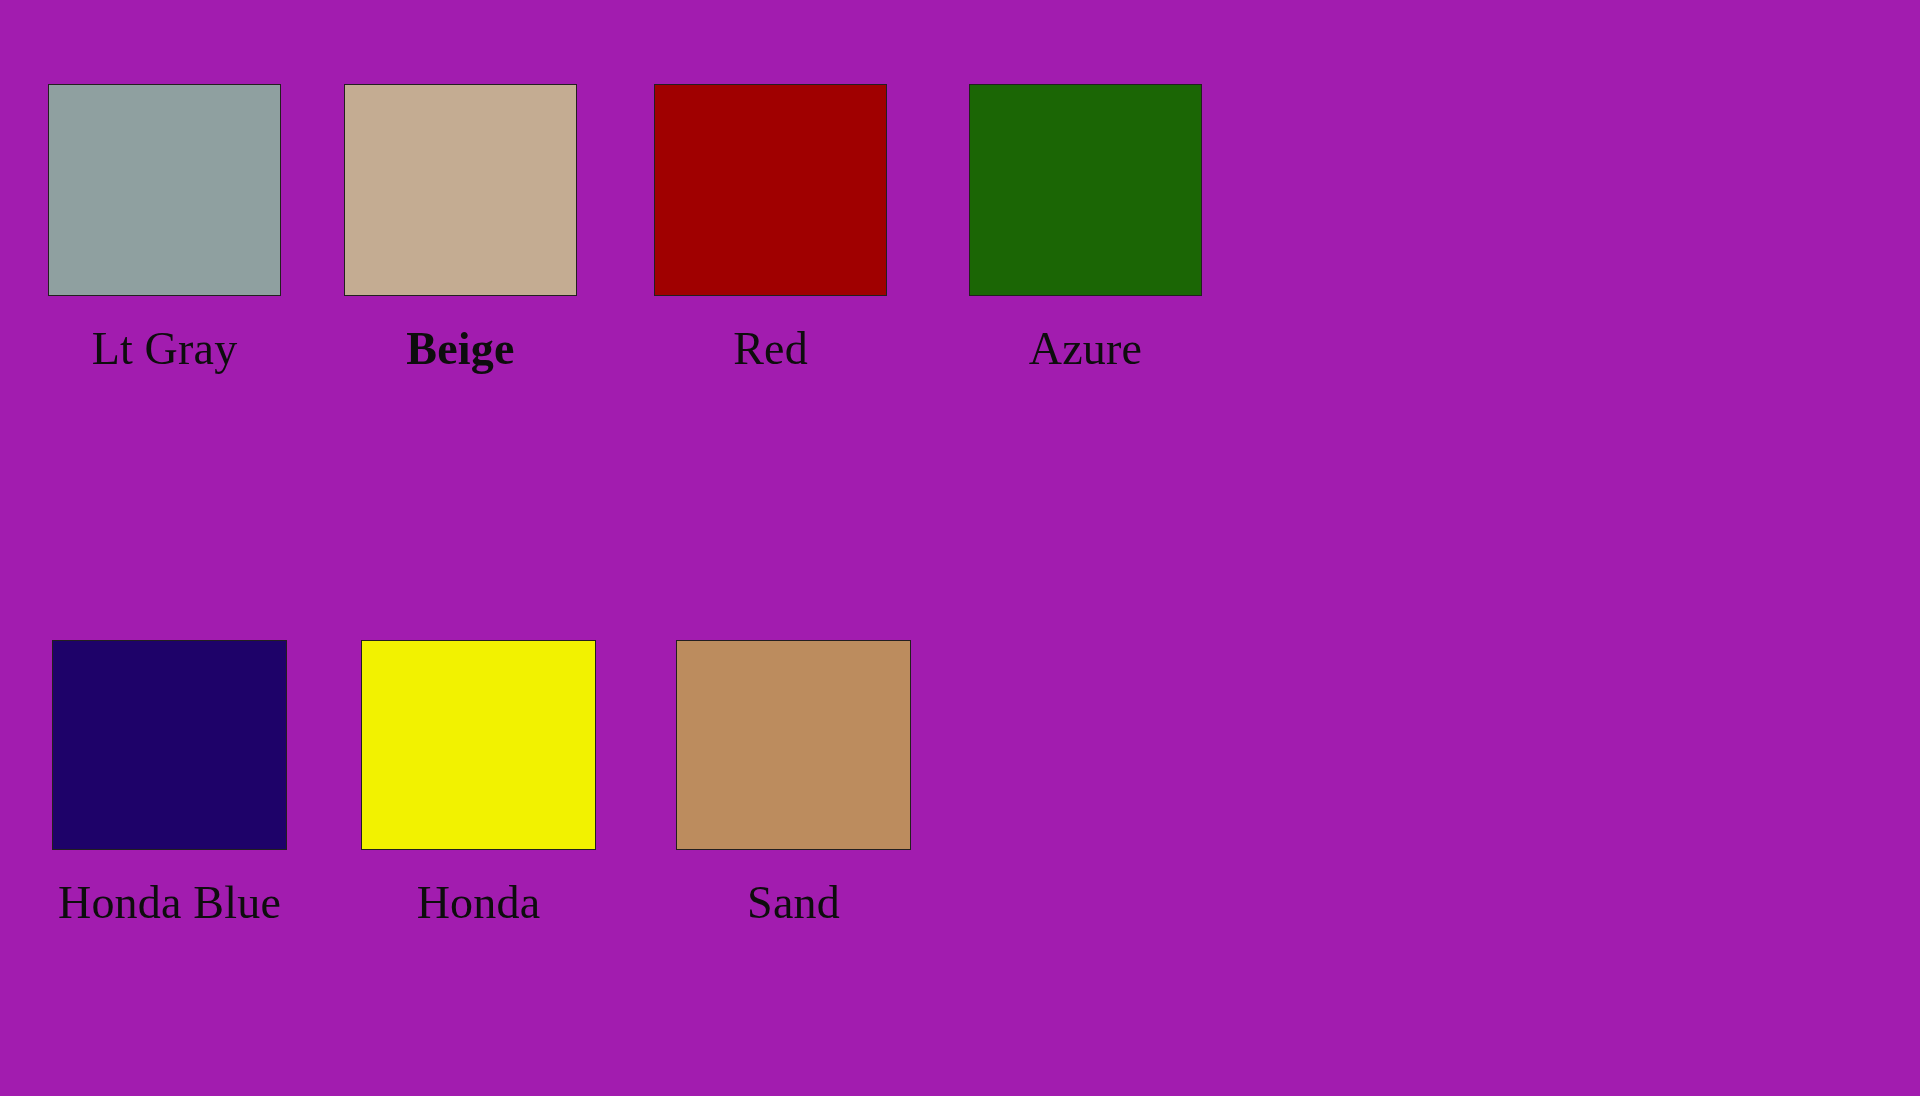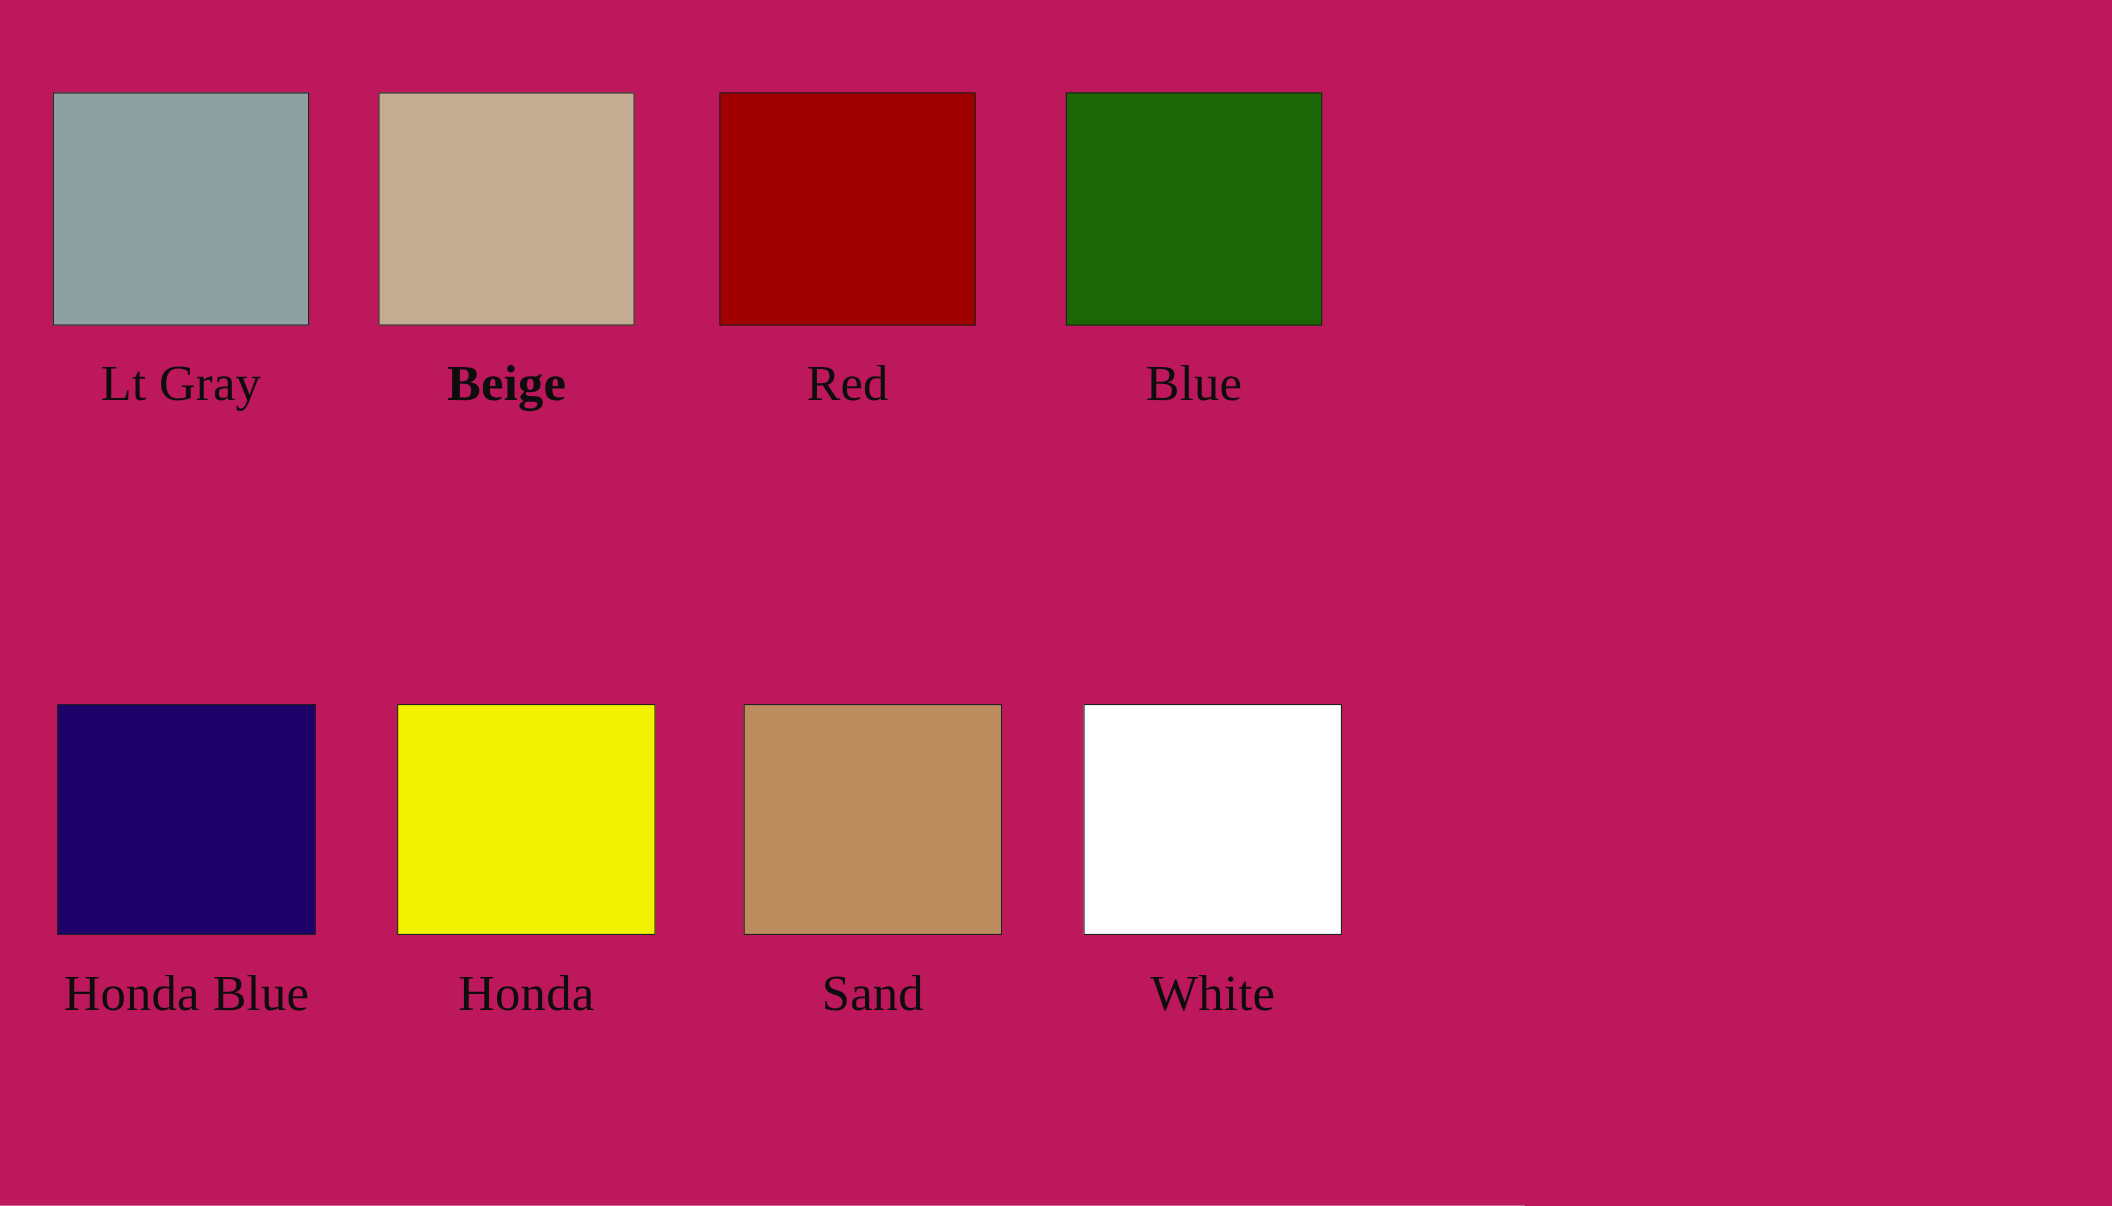--- a/index.html
+++ b/index.html
@@ -13,21 +13,21 @@
     height: 1096px;
     font-family: "Liberation Serif", "DejaVu Serif", serif;
     overflow: hidden;
     position: relative;
   }
 
   #palette-board {
     position: relative;
     width: 1920px;
     height: 1096px;
-    background: #be185d;
+    background: #a21caf;
   }
 
   .swatch-row {
     position: absolute;
     left: 0;
     width: 1920px;
     display: flex;
     flex-direction: row;
     align-items: flex-start;
   }
@@ -109,21 +109,21 @@
     </div>
 
     <div class="swatch-cell">
       <span class="swatch-chip" style="background-color: rgb(160, 0, 0);"></span>
       <span class="swatch-label">Red</span>
     </div>
 
 
     <div class="swatch-cell">
       <span class="swatch-chip" style="background-color: rgb(27, 102, 5);"></span>
-      <span class="swatch-label">Blue</span>
+      <span class="swatch-label">Azure</span>
     </div>
 
   </div>
 
   <div class="swatch-row" id="swatch-row-2">
 
     <div class="swatch-cell">
       <span class="swatch-chip" style="background-color: rgb(30, 2, 105);"></span>
       <span class="swatch-label">Honda Blue</span>
     </div>
@@ -132,20 +132,16 @@
     <div class="swatch-cell">
       <span class="swatch-chip" style="background-color: rgb(242, 242, 0);"></span>
       <span class="swatch-label">Honda</span>
     </div>
 
     <div class="swatch-cell">
       <span class="swatch-chip" style="background-color: rgb(188, 140, 94);"></span>
       <span class="swatch-label">Sand</span>
     </div>
 
-    <div class="swatch-cell">
-      <span class="swatch-chip" style="background-color: rgb(255, 255, 255);"></span>
-      <span class="swatch-label">White</span>
-    </div>
 
   </div>
 
 </div>
 
 </body></html>

